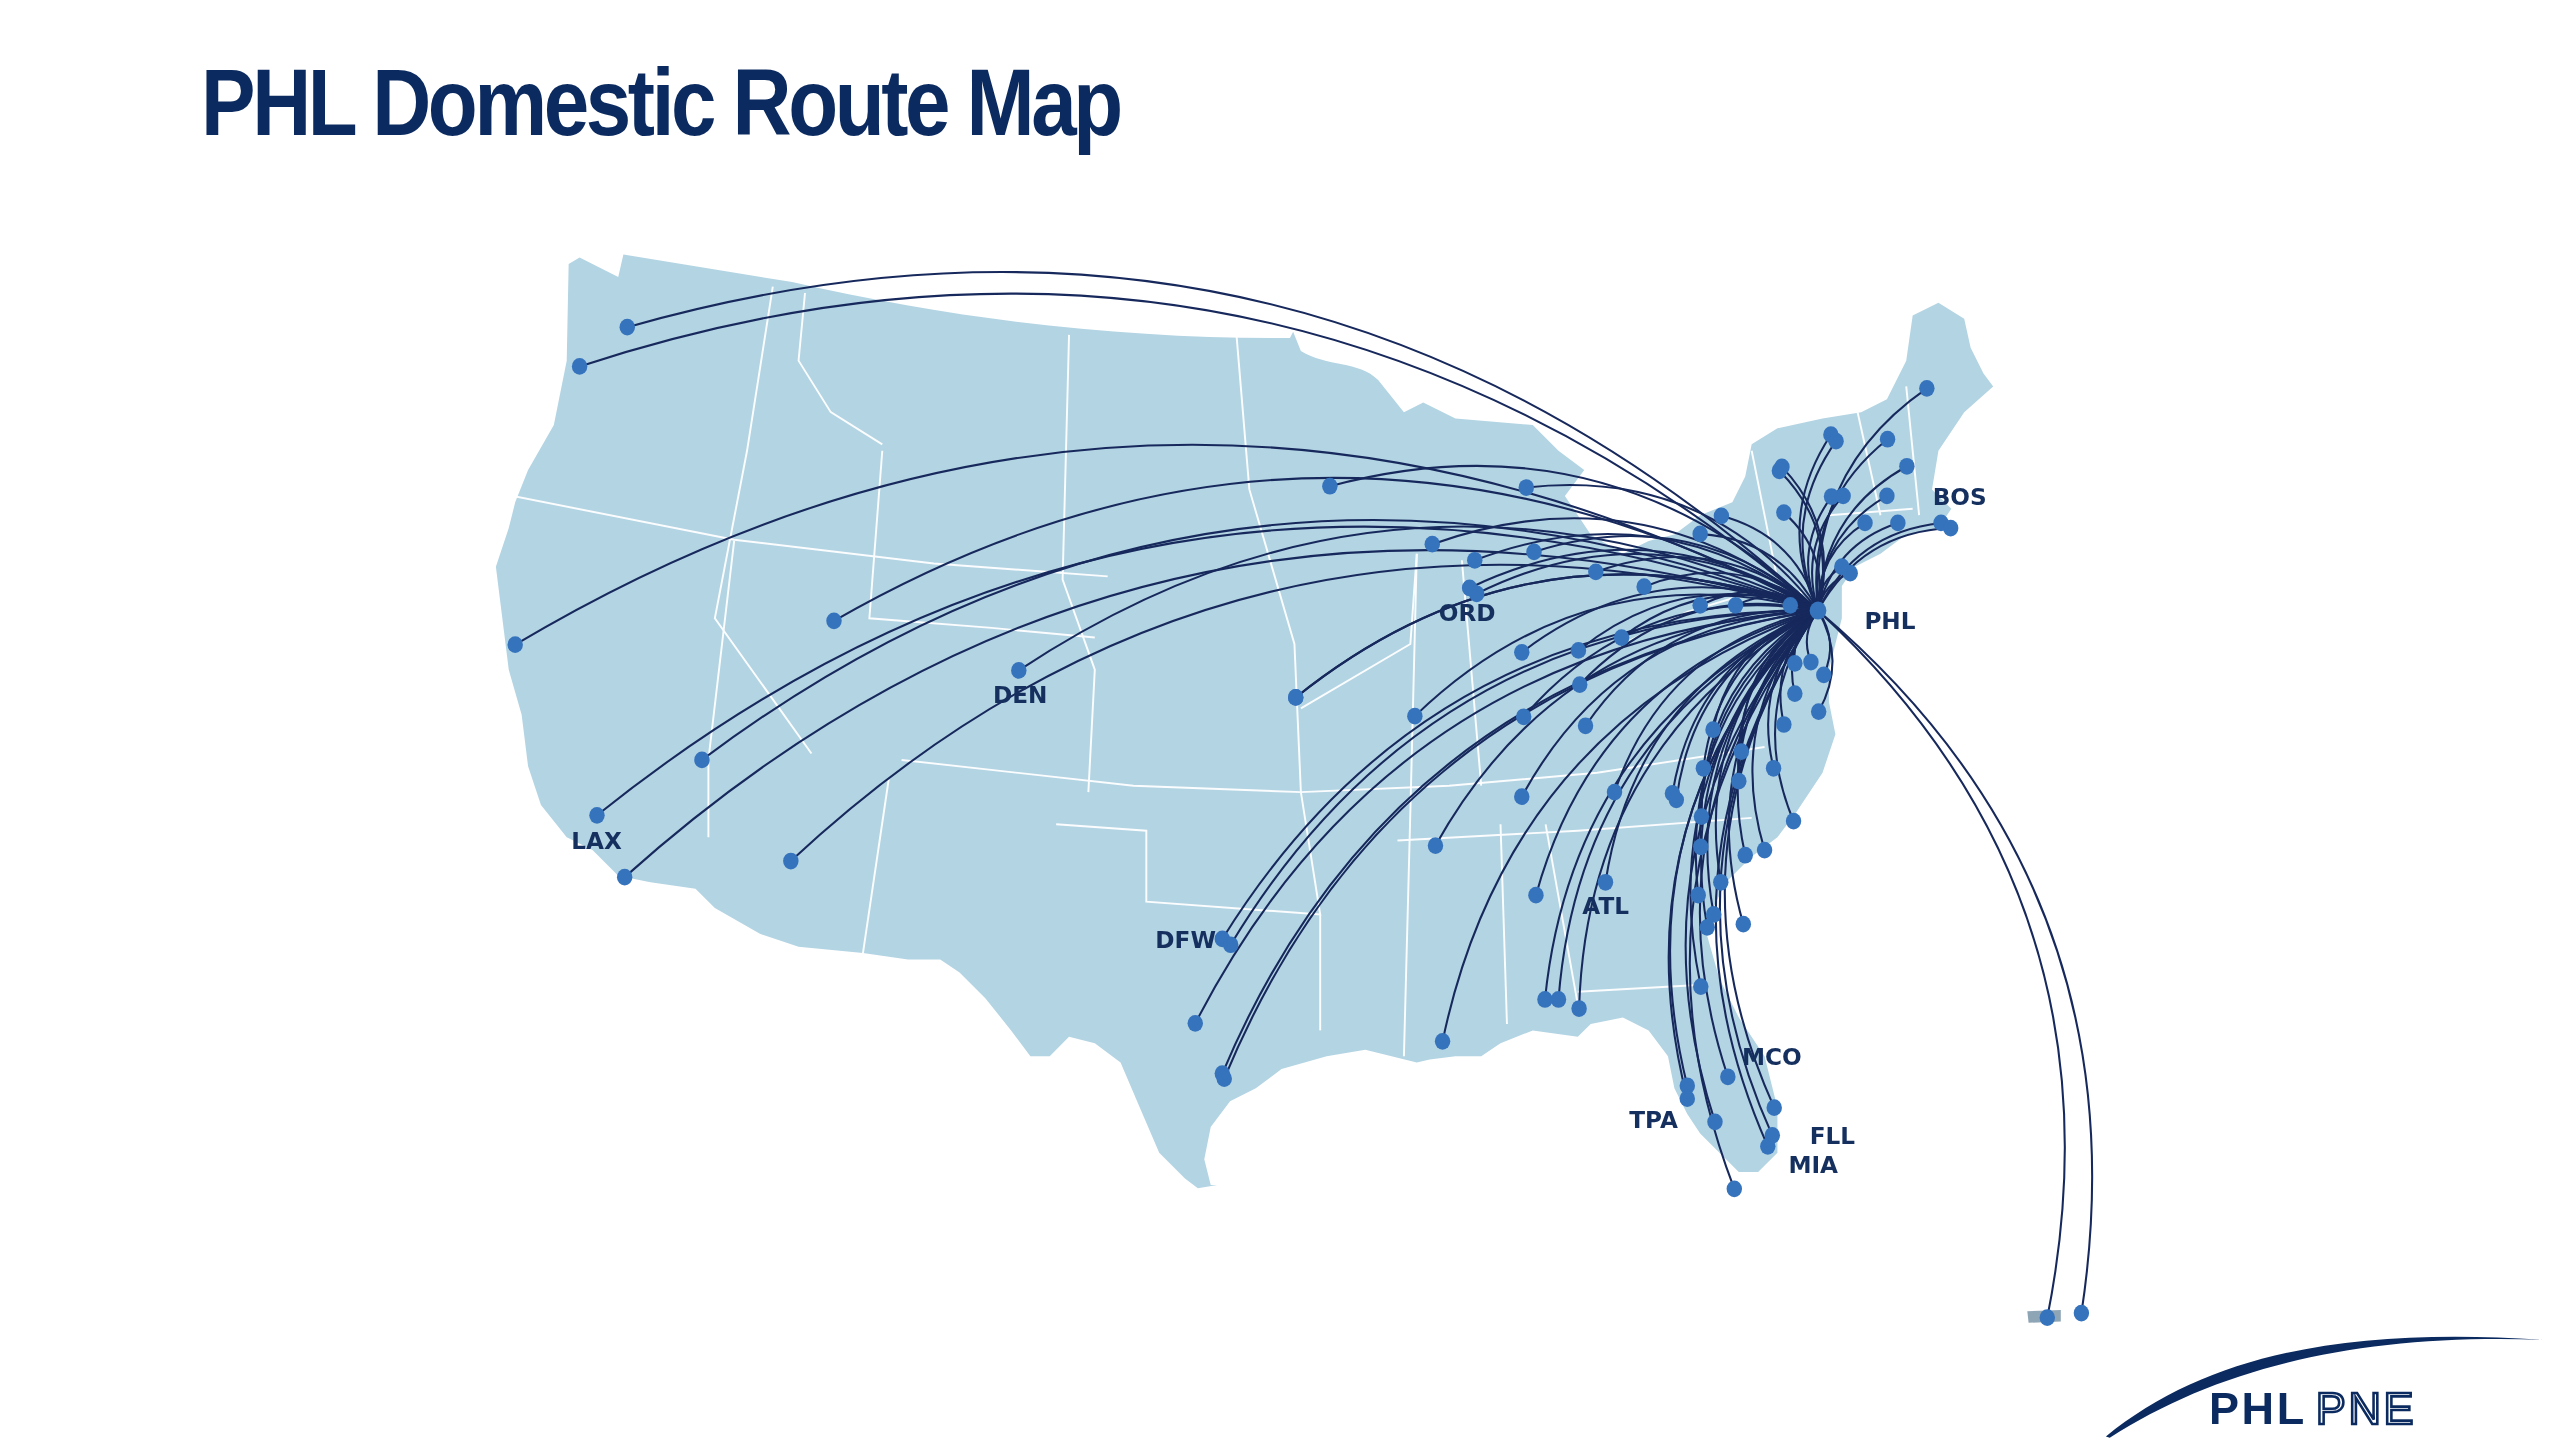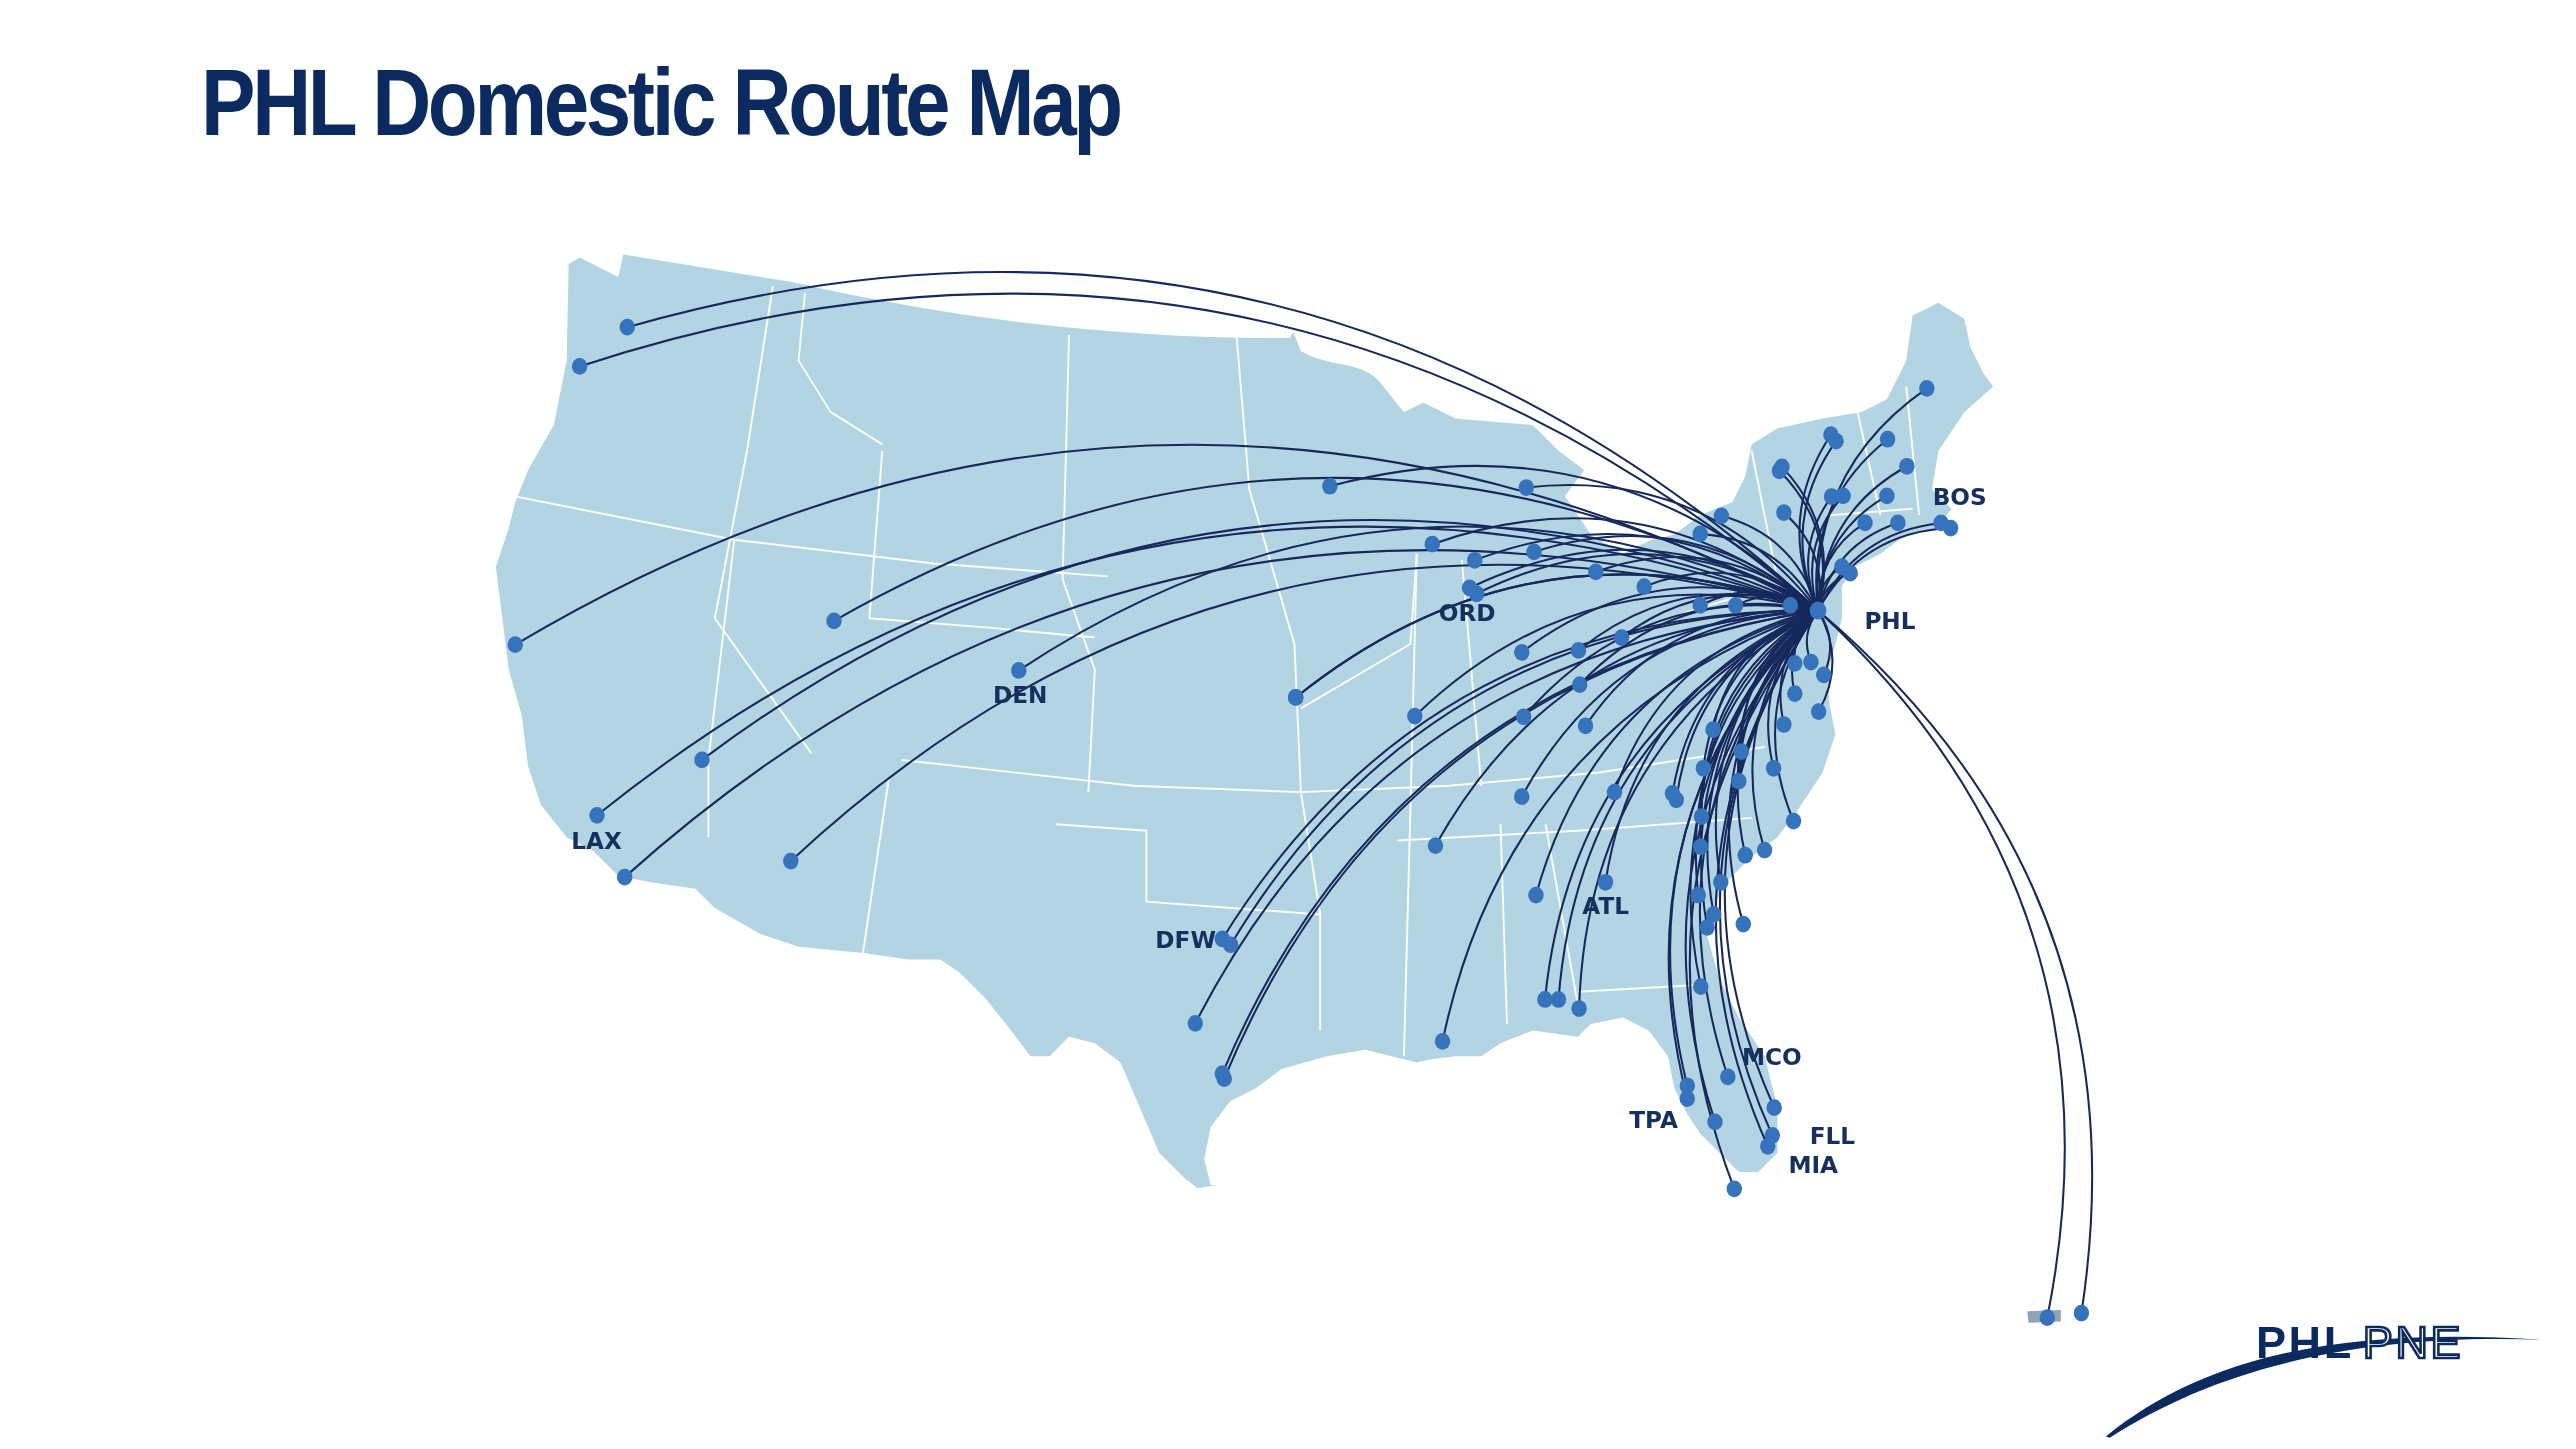--- a/index.html
+++ b/index.html
@@ -6,21 +6,21 @@
   body { width:2576px; height:1449px; position:relative; overflow:hidden; font-family:"Liberation Sans", sans-serif; }
   .title {
     position:absolute; left:201px; top:50px;
     font-family:"Liberation Sans", sans-serif; font-weight:700;
     font-size:95px; letter-spacing:-3.9px; color:#0b2a5f;
     transform: scaleX(0.86); transform-origin:left top; white-space:nowrap; line-height:1.1;
   }
   svg.map { position:absolute; left:0; top:0; width:2576px; height:1449px; }
   .label { font-family:"DejaVu Sans", sans-serif; font-weight:700; font-size:36px; fill:#15305f; }
   .logo { position:absolute; left:2093px; top:1314px; width:464px; height:129px; }
-  .logo-text { position:absolute; left:2209px; top:1317px; font-family:"Liberation Sans", sans-serif; font-weight:700; font-size:45px; letter-spacing:2.6px; white-space:nowrap;margin-left:47px; }
+  .logo-text { position:absolute; left:2209px; top:1383px; font-family:"Liberation Sans", sans-serif; font-weight:700; font-size:45px; letter-spacing:2.6px; white-space:nowrap; }
   .logo-solid { color:#0b2a5f; }
   .logo-outline { color:#ffffff; -webkit-text-stroke:2.6px #0b2a5f; margin-left:9px; font-weight:400; }
 </style>
 </head>
 <body>
 
 <div class="title">PHL Domestic Route Map</div>
 
 <svg class="map" viewBox="0 0 4000 2250" xmlns="http://www.w3.org/2000/svg">
   <g>

